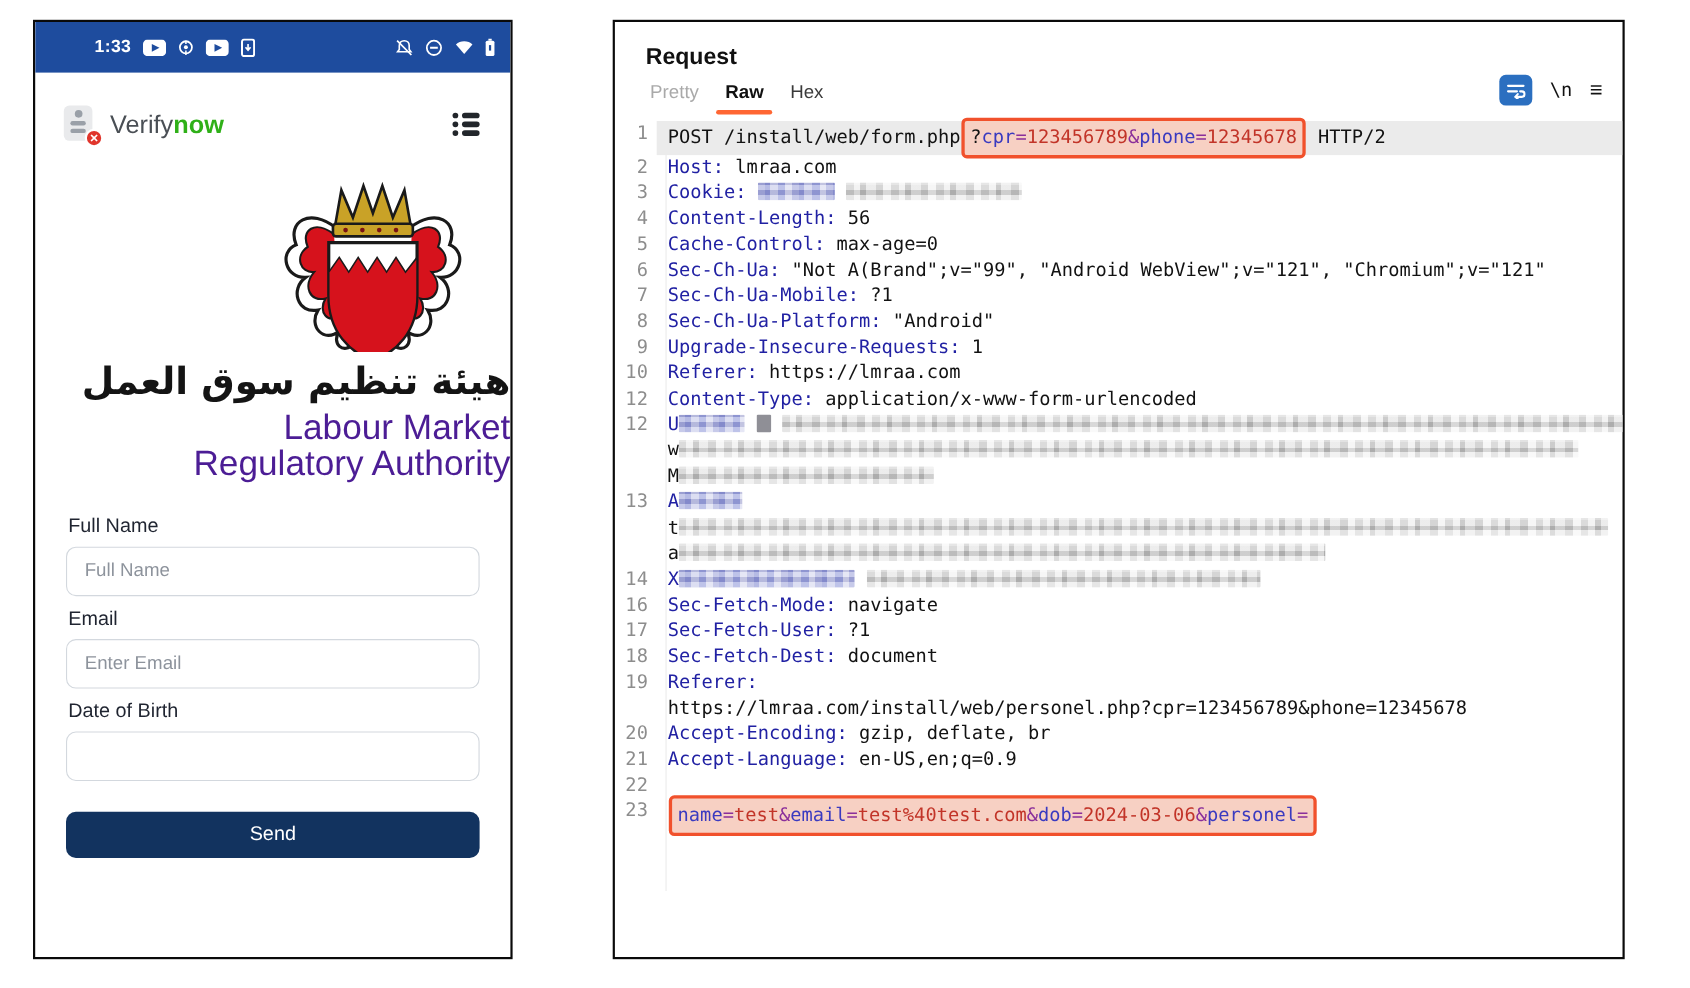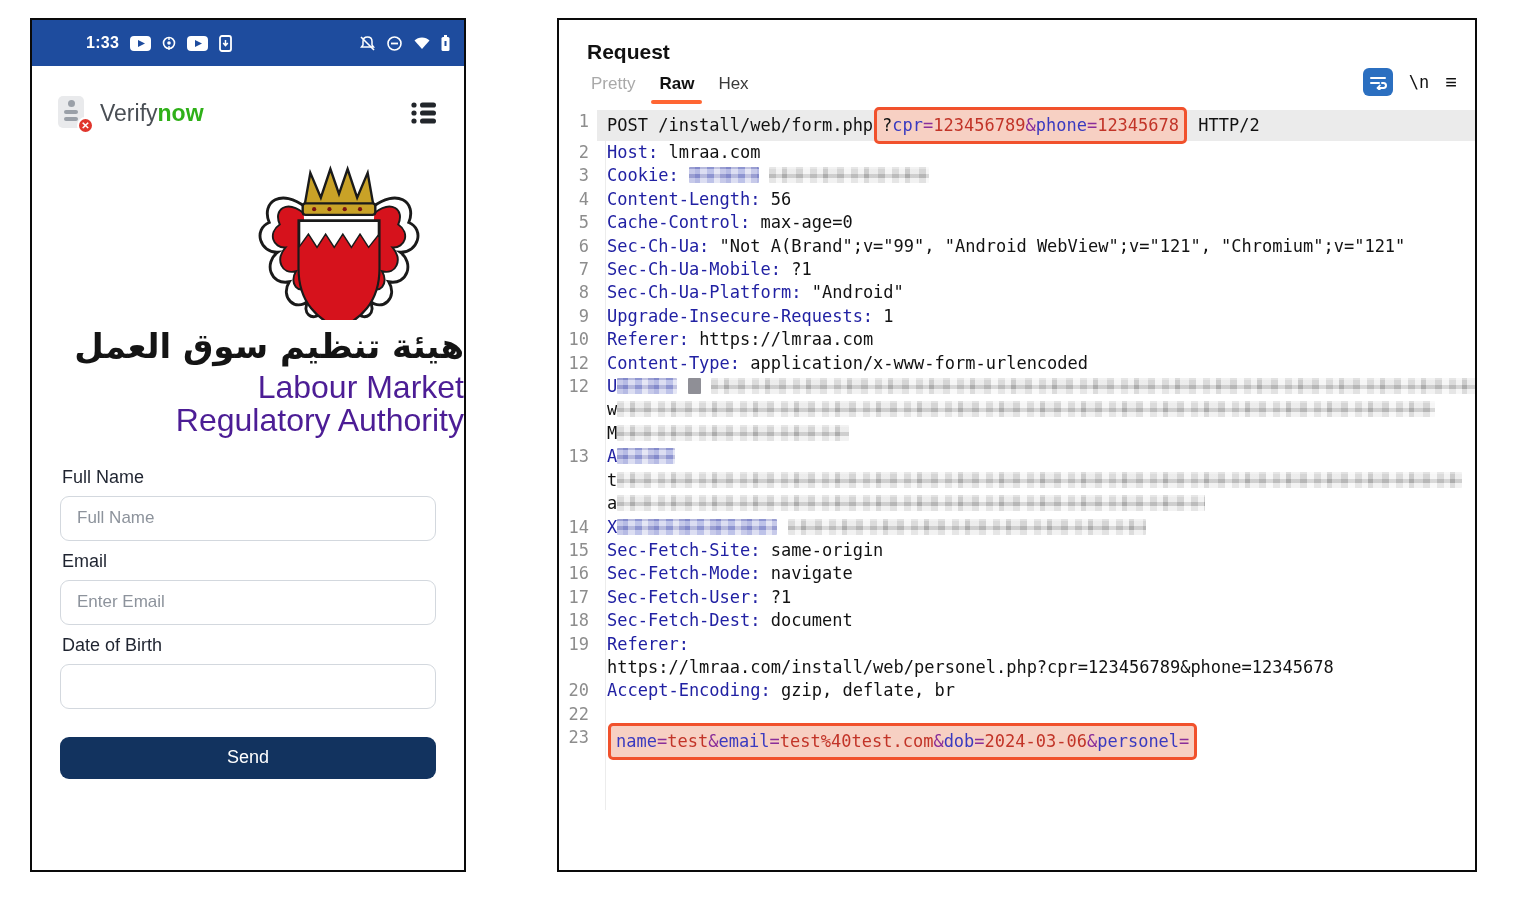--- a/index.html
+++ b/index.html
@@ -278,24 +278,20 @@
       </div>
       <div class="line">
         <span class="ln"></span>
         <span class="lc"><span class="p">a</span><span class="blur gray" style="width: 588px;"></span></span>
       </div>
       <div class="line">
         <span class="ln">14</span>
         <span class="lc"><span class="h">X</span><span class="blur blue" style="width: 160px;"></span><span class="p"> </span><span class="blur gray" style="width: 358px;"></span></span>
       </div>
       <div class="line">
-        <span class="ln">15</span>
-        <span class="lc"><span class="h">Sec-Fetch-Site:</span><span class="p"> same-origin</span></span>
-      </div>
-      <div class="line">
         <span class="ln">16</span>
         <span class="lc"><span class="h">Sec-Fetch-Mode:</span><span class="p"> navigate</span></span>
       </div>
       <div class="line">
         <span class="ln">17</span>
         <span class="lc"><span class="h">Sec-Fetch-User:</span><span class="p"> ?1</span></span>
       </div>
       <div class="line">
         <span class="ln">18</span>
         <span class="lc"><span class="h">Sec-Fetch-Dest:</span><span class="p"> document</span></span>
@@ -306,20 +302,24 @@
       </div>
       <div class="line">
         <span class="ln"></span>
         <span class="lc"><span class="p">https://lmraa.com/install/web/personel.php?cpr=123456789&amp;phone=12345678</span></span>
       </div>
       <div class="line">
         <span class="ln">20</span>
         <span class="lc"><span class="h">Accept-Encoding:</span><span class="p"> gzip, deflate, br</span></span>
       </div>
       <div class="line">
+        <span class="ln">21</span>
+        <span class="lc"><span class="h">Accept-Language:</span><span class="p"> en-US,en;q=0.9</span></span>
+      </div>
+      <div class="line">
         <span class="ln">22</span>
         <span class="lc"></span>
       </div>
       <div class="line">
         <span class="ln">23</span>
         <span class="lc"><span class="hlbox"><span class="n">name</span><span class="s">=</span><span class="v">test</span><span class="s">&amp;</span><span class="n">email</span><span class="s">=</span><span class="v">test%40test.com</span><span class="s">&amp;</span><span class="n">dob</span><span class="s">=</span><span class="v">2024-03-06</span><span class="s">&amp;</span><span class="n">personel</span><span class="s">=</span></span></span>
       </div>
     </div>
 </div>
 

